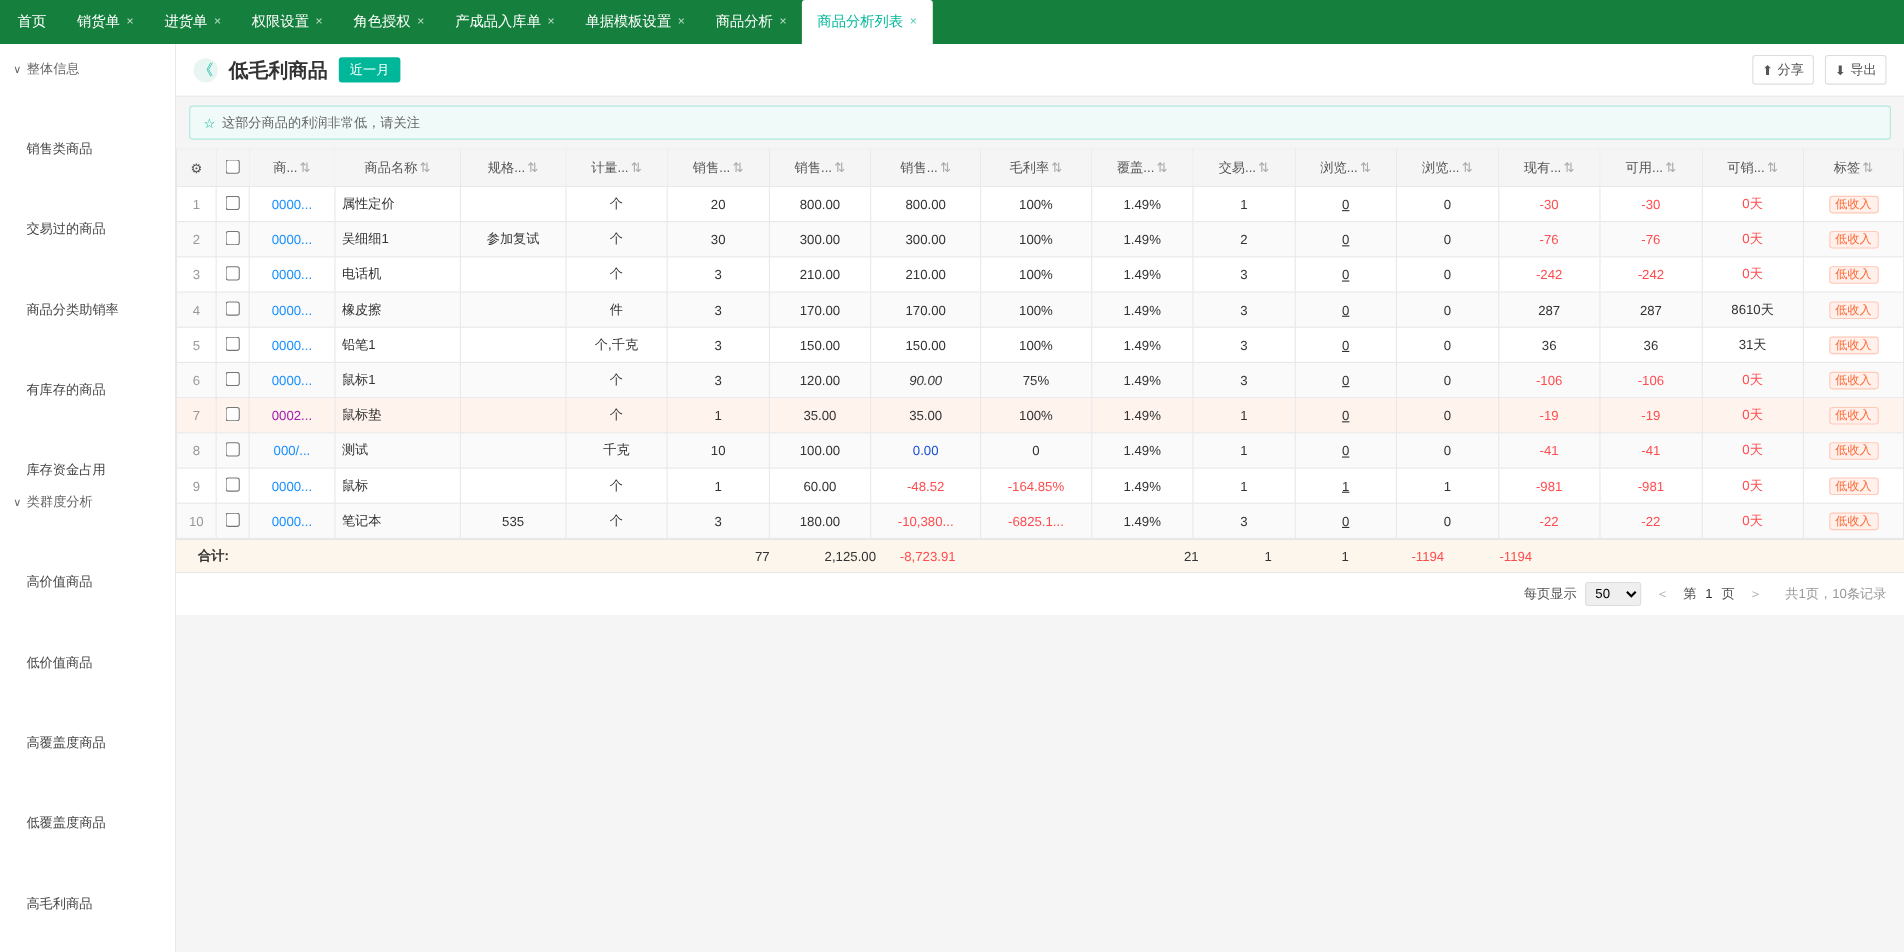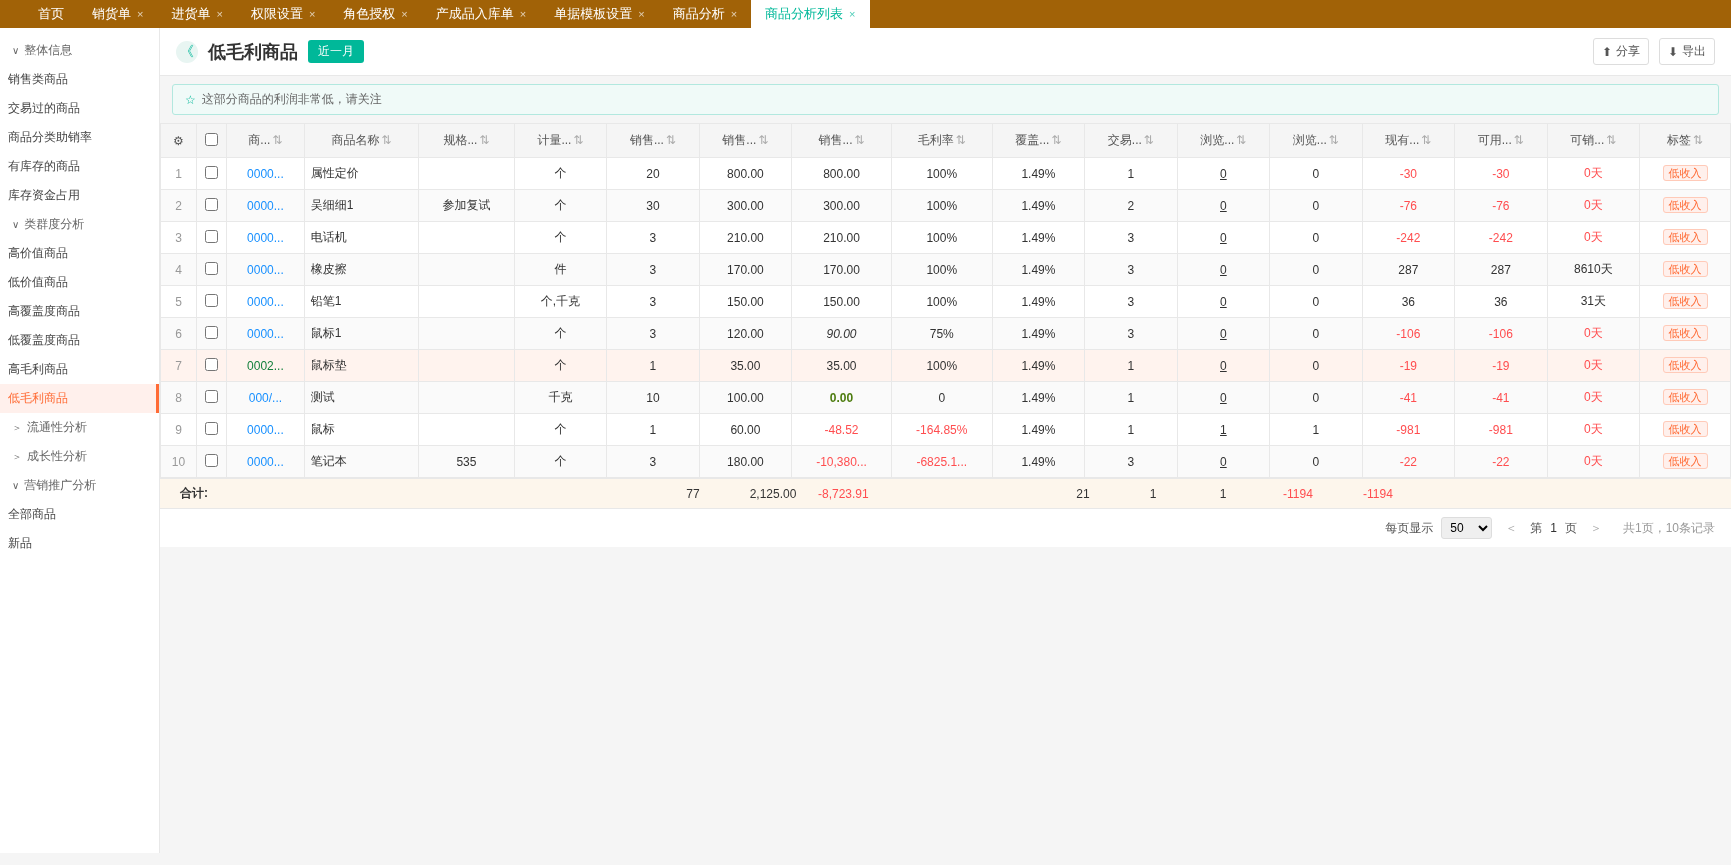--- a/index.html
+++ b/index.html
@@ -1,31 +1,31 @@
 <!DOCTYPE html>
 <html><head>
   <meta charset="utf-8">
   <style>
     * { margin: 0; padding: 0; box-sizing: border-box; }
     body { font-family: "Microsoft YaHei", "PingFang SC", Arial, sans-serif; font-size: 12px; background: #f5f5f5; color: #333; width: 1731px; min-height: 865px; overflow-x: auto; }
 
     
-    .top-nav { background: #a16207; height: 28px; display: flex; align-items: center; padding: 0 24px; }
+    .top-nav { background: #15803d; height: 40px; display: flex; align-items: center; padding: 0 2px; }
     .top-nav .nav-item { color: #fff; padding: 0 14px; height: 40px; display: flex; align-items: center; cursor: pointer; font-size: 13px; white-space: nowrap; }
     .top-nav .nav-item.active { background: #fff; color: #00b899; border-radius: 3px 3px 0 0; }
     .top-nav .nav-item .close-x { margin-left: 6px; font-size: 11px; opacity: 0.7; }
 
     
     .layout { display: flex; height: calc(865px - 40px); }
 
     
     .sidebar { width: 160px; background: #fff; border-right: 1px solid #e8e8e8; overflow-y: auto; padding: 8px 0; flex-shrink: 0; }
     .sidebar-group-title { display: flex; align-items: center; padding: 6px 12px; font-size: 12px; color: #666; cursor: pointer; }
     .sidebar-group-title .arrow { margin-right: 5px; font-size: 10px; }
-    .sidebar-item { padding: 6px 16px 6px 8px; cursor: pointer; font-size: 12px; color: #444; white-space: nowrap; }
+    .sidebar-item { padding: 6px 16px 6px 24px; cursor: pointer; font-size: 12px; color: #444; white-space: nowrap; margin-top: 44px; }
     .sidebar-item.active { background: #fff0ec; color: #ff6b35; border-right: 3px solid #ff6b35; }
 
     
     .main-content { flex: 1; display: flex; flex-direction: column; overflow: hidden; }
 
     
     .page-header { background: #fff; padding: 10px 16px; display: flex; align-items: center; border-bottom: 1px solid #e8e8e8; gap: 10px; }
     .page-title { font-size: 18px; font-weight: bold; color: #333; }
     .date-btn { background: #00b899; color: #fff; border: none; border-radius: 3px; padding: 3px 10px; font-size: 12px; cursor: pointer; }
     .search-box { display: flex; align-items: center; border: 1px solid #ddd; border-radius: 4px; padding: 3px 8px; margin-left: 8px; flex: 1; max-width: 280px; }
@@ -307,21 +307,21 @@
       <td><span class="underline-link">0</span></td>
       <td>0</td>
       <td style="color:#ff4d4f;">-106</td>
       <td style="color:#ff4d4f;">-106</td>
       <td style="color:#ff4d4f;">0天</td>
       <td><span class="tag-badge">低收入</span></td>
     </tr>
             <tr class="highlighted">
       <td style="color: rgb(153, 153, 153);">7</td>
       <td><input type="checkbox" style=""></td>
-      <td style="color:#15803d;">0002...</td>
+      <td style="color:#a21caf;">0002...</td>
       <td class="name-col">鼠标垫</td>
       <td></td>
       <td>个</td>
       <td>1</td>
       <td>35.00</td>
       <td style="color:#333;">35.00</td>
       <td style="color:#333;">100%</td>
       <td>1.49%</td>
       <td>1</td>
       <td><span class="underline-link">0</span></td>
@@ -333,21 +333,21 @@
     </tr>
             <tr>
       <td style="color: rgb(153, 153, 153);">8</td>
       <td><input type="checkbox" style=""></td>
       <td style="color:#1890ff;">000/...</td>
       <td class="name-col">测试</td>
       <td></td>
       <td>千克</td>
       <td>10</td>
       <td>100.00</td>
-      <td style="color:#4d7c0f;font-weight:bold;">0.00</td>
+      <td style="color:#1d4ed8;">0.00</td>
       <td style="color:#333;">0</td>
       <td>1.49%</td>
       <td>1</td>
       <td><span class="underline-link">0</span></td>
       <td>0</td>
       <td style="color:#ff4d4f;">-41</td>
       <td style="color:#ff4d4f;">-41</td>
       <td style="color:#ff4d4f;">0天</td>
       <td><span class="tag-badge">低收入</span></td>
     </tr>

